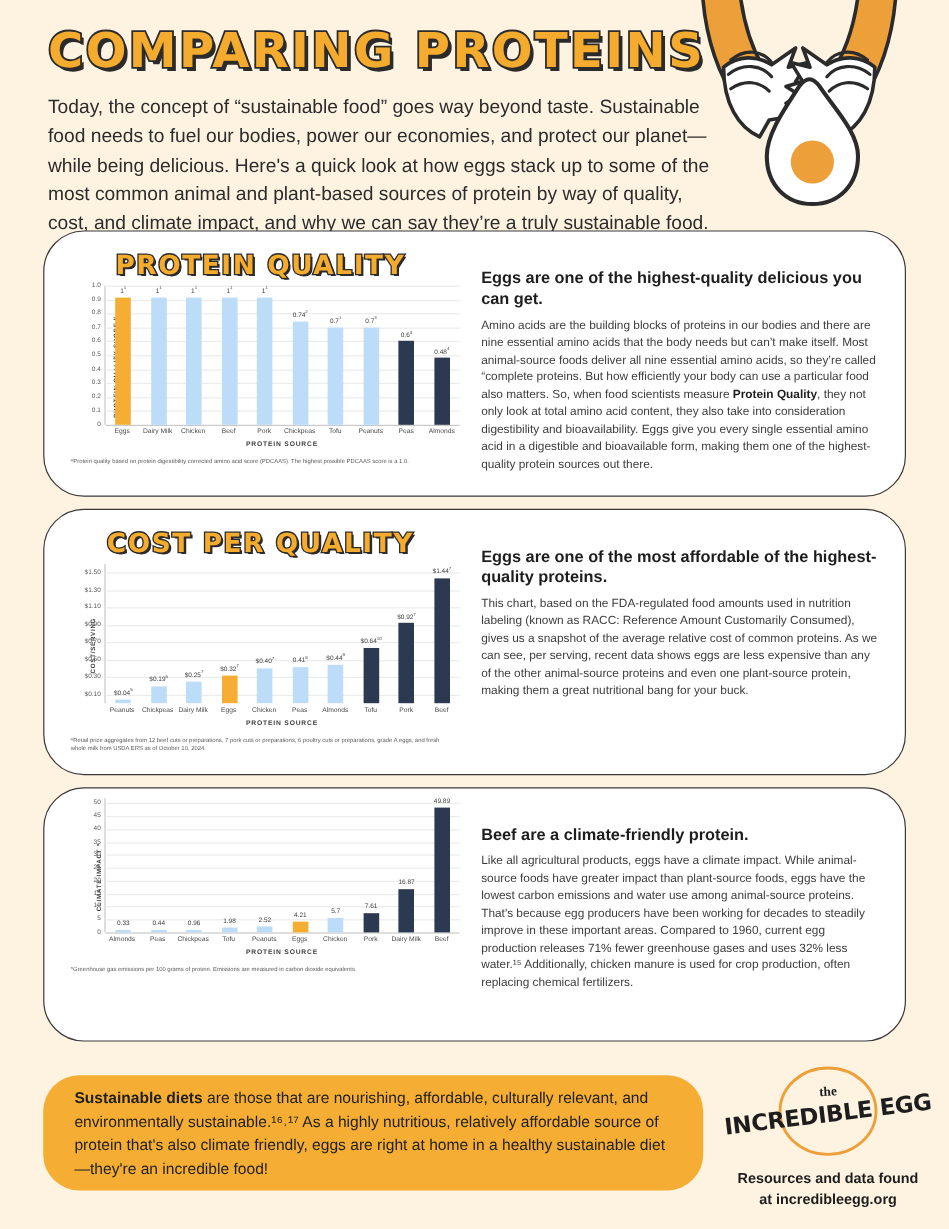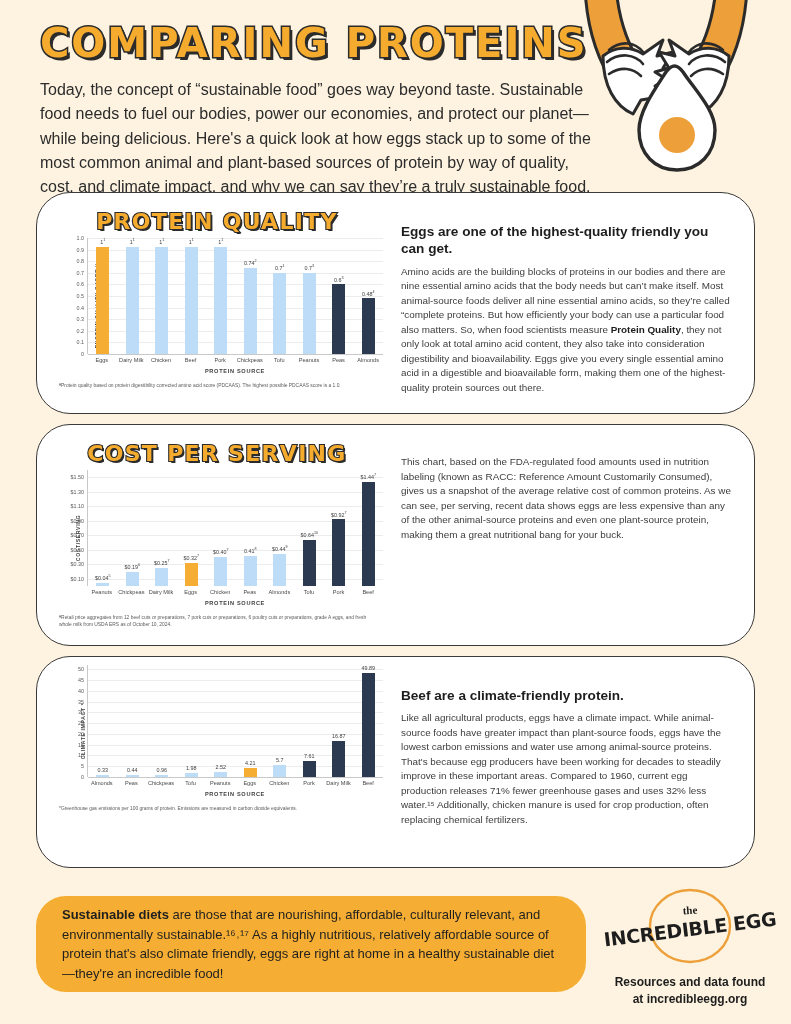--- a/index.html
+++ b/index.html
@@ -215,32 +215,32 @@
               <div class="xlab">Tofu</div>
               <div class="xlab">Peanuts</div>
               <div class="xlab">Peas</div>
               <div class="xlab">Almonds</div>
             </div>
           <div class="xaxis-title">PROTEIN SOURCE</div>
         </div>
         <div class="footnote">ᴴProtein quality based on protein digestibility corrected amino acid score (PDCAAS). The highest possible PDCAAS score is a 1.0.</div>
       </div>
       <div class="text-col">
-        <div class="text-head">Eggs are one of the highest-quality friendly you can get.</div>
+        <div class="text-head">Eggs are one of the highest-quality delicious you can get.</div>
         <div class="text-body">
           <span>Amino acids are the building blocks of proteins in our bodies and there are nine essential amino acids that the body needs but can’t make itself. Most animal-source foods deliver all nine essential amino acids, so they’re called “complete proteins. But how efficiently your body can use a particular food also matters. So, when food scientists measure </span><b>Protein Quality</b><span>, they not only look at total amino acid content, they also take into consideration digestibility and bioavailability. Eggs give you every single essential amino acid in a digestible and bioavailable form, making them one of the highest-quality protein sources out there.</span>
         </div>
       </div>
     </div>
   </div>
 
   <div class="card" id="card-cost">
     <div class="card-inner">
       <div class="chart-col">
-        <div class="chart-title">COST PER SERVING</div>
+        <div class="chart-title">COST PER QUALITY</div>
         <div class="plot-wrap">
           <div class="ylabel">COST/SERVING</div>
           <div class="plot" id="plot1" style="height:116px">
               <div class="grid-line" style="top: 108.75px;"></div>
               <div class="ytick" style="top: 108.75px;">$0.10</div>
               <div class="grid-line" style="top: 94.25px;"></div>
               <div class="ytick" style="top: 94.25px;">$0.30</div>
               <div class="grid-line" style="top: 79.75px;"></div>
               <div class="ytick" style="top: 79.75px;">$0.50</div>
               <div class="grid-line" style="top: 65.25px;"></div>
@@ -306,20 +306,21 @@
               <div class="xlab">Almonds</div>
               <div class="xlab">Tofu</div>
               <div class="xlab">Pork</div>
               <div class="xlab">Beef</div>
             </div>
           <div class="xaxis-title">PROTEIN SOURCE</div>
         </div>
         <div class="footnote">ᴴRetail price aggregates from 12 beef cuts or preparations, 7 pork cuts or preparations, 6 poultry cuts or preparations, grade A eggs, and fresh whole milk from USDA ERS as of October 10, 2024.</div>
       </div>
       <div class="text-col">
+        <div class="text-head">Eggs are one of the most affordable of the highest-quality proteins.</div>
         <div class="text-body">This chart, based on the FDA-regulated food amounts used in nutrition labeling (known as RACC: Reference Amount Customarily Consumed), gives us a snapshot of the average relative cost of common proteins. As we can see, per serving, recent data shows eggs are less expensive than any of the other animal-source proteins and even one plant-source protein, making them a great nutritional bang for your buck.</div>
       </div>
     </div>
   </div>
 
   <div class="card" id="card-climate">
     <div class="card-inner">
       <div class="chart-col">
         <div class="plot-wrap">
           <div class="ylabel">CLIMATE IMPACT *</div>

